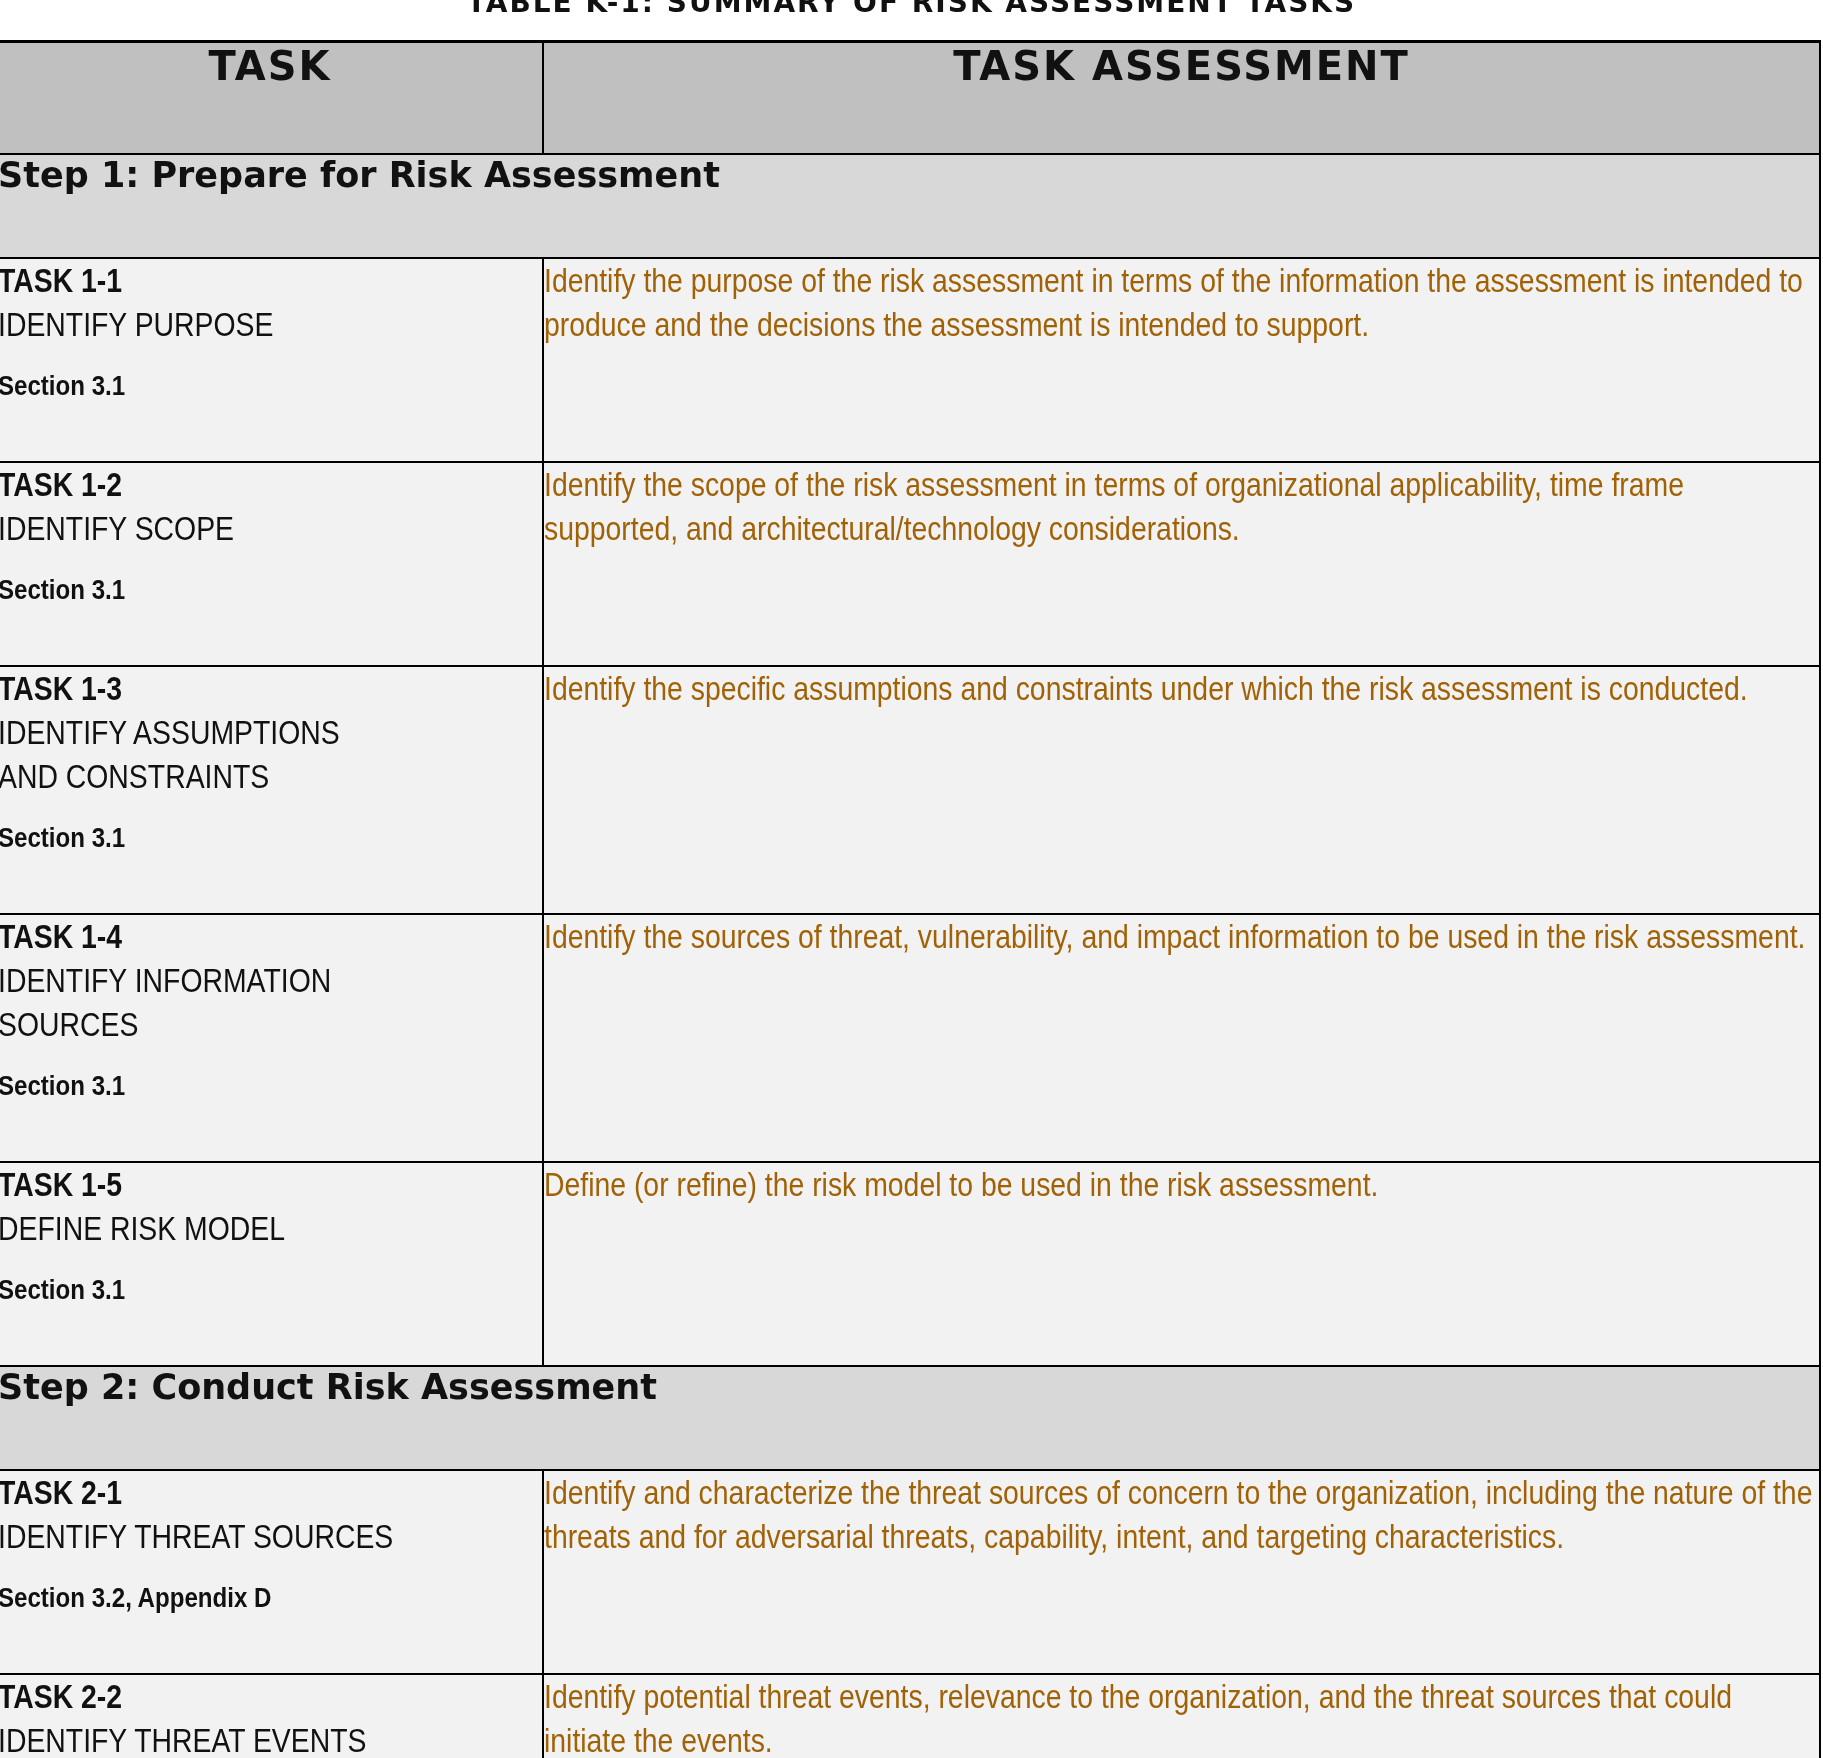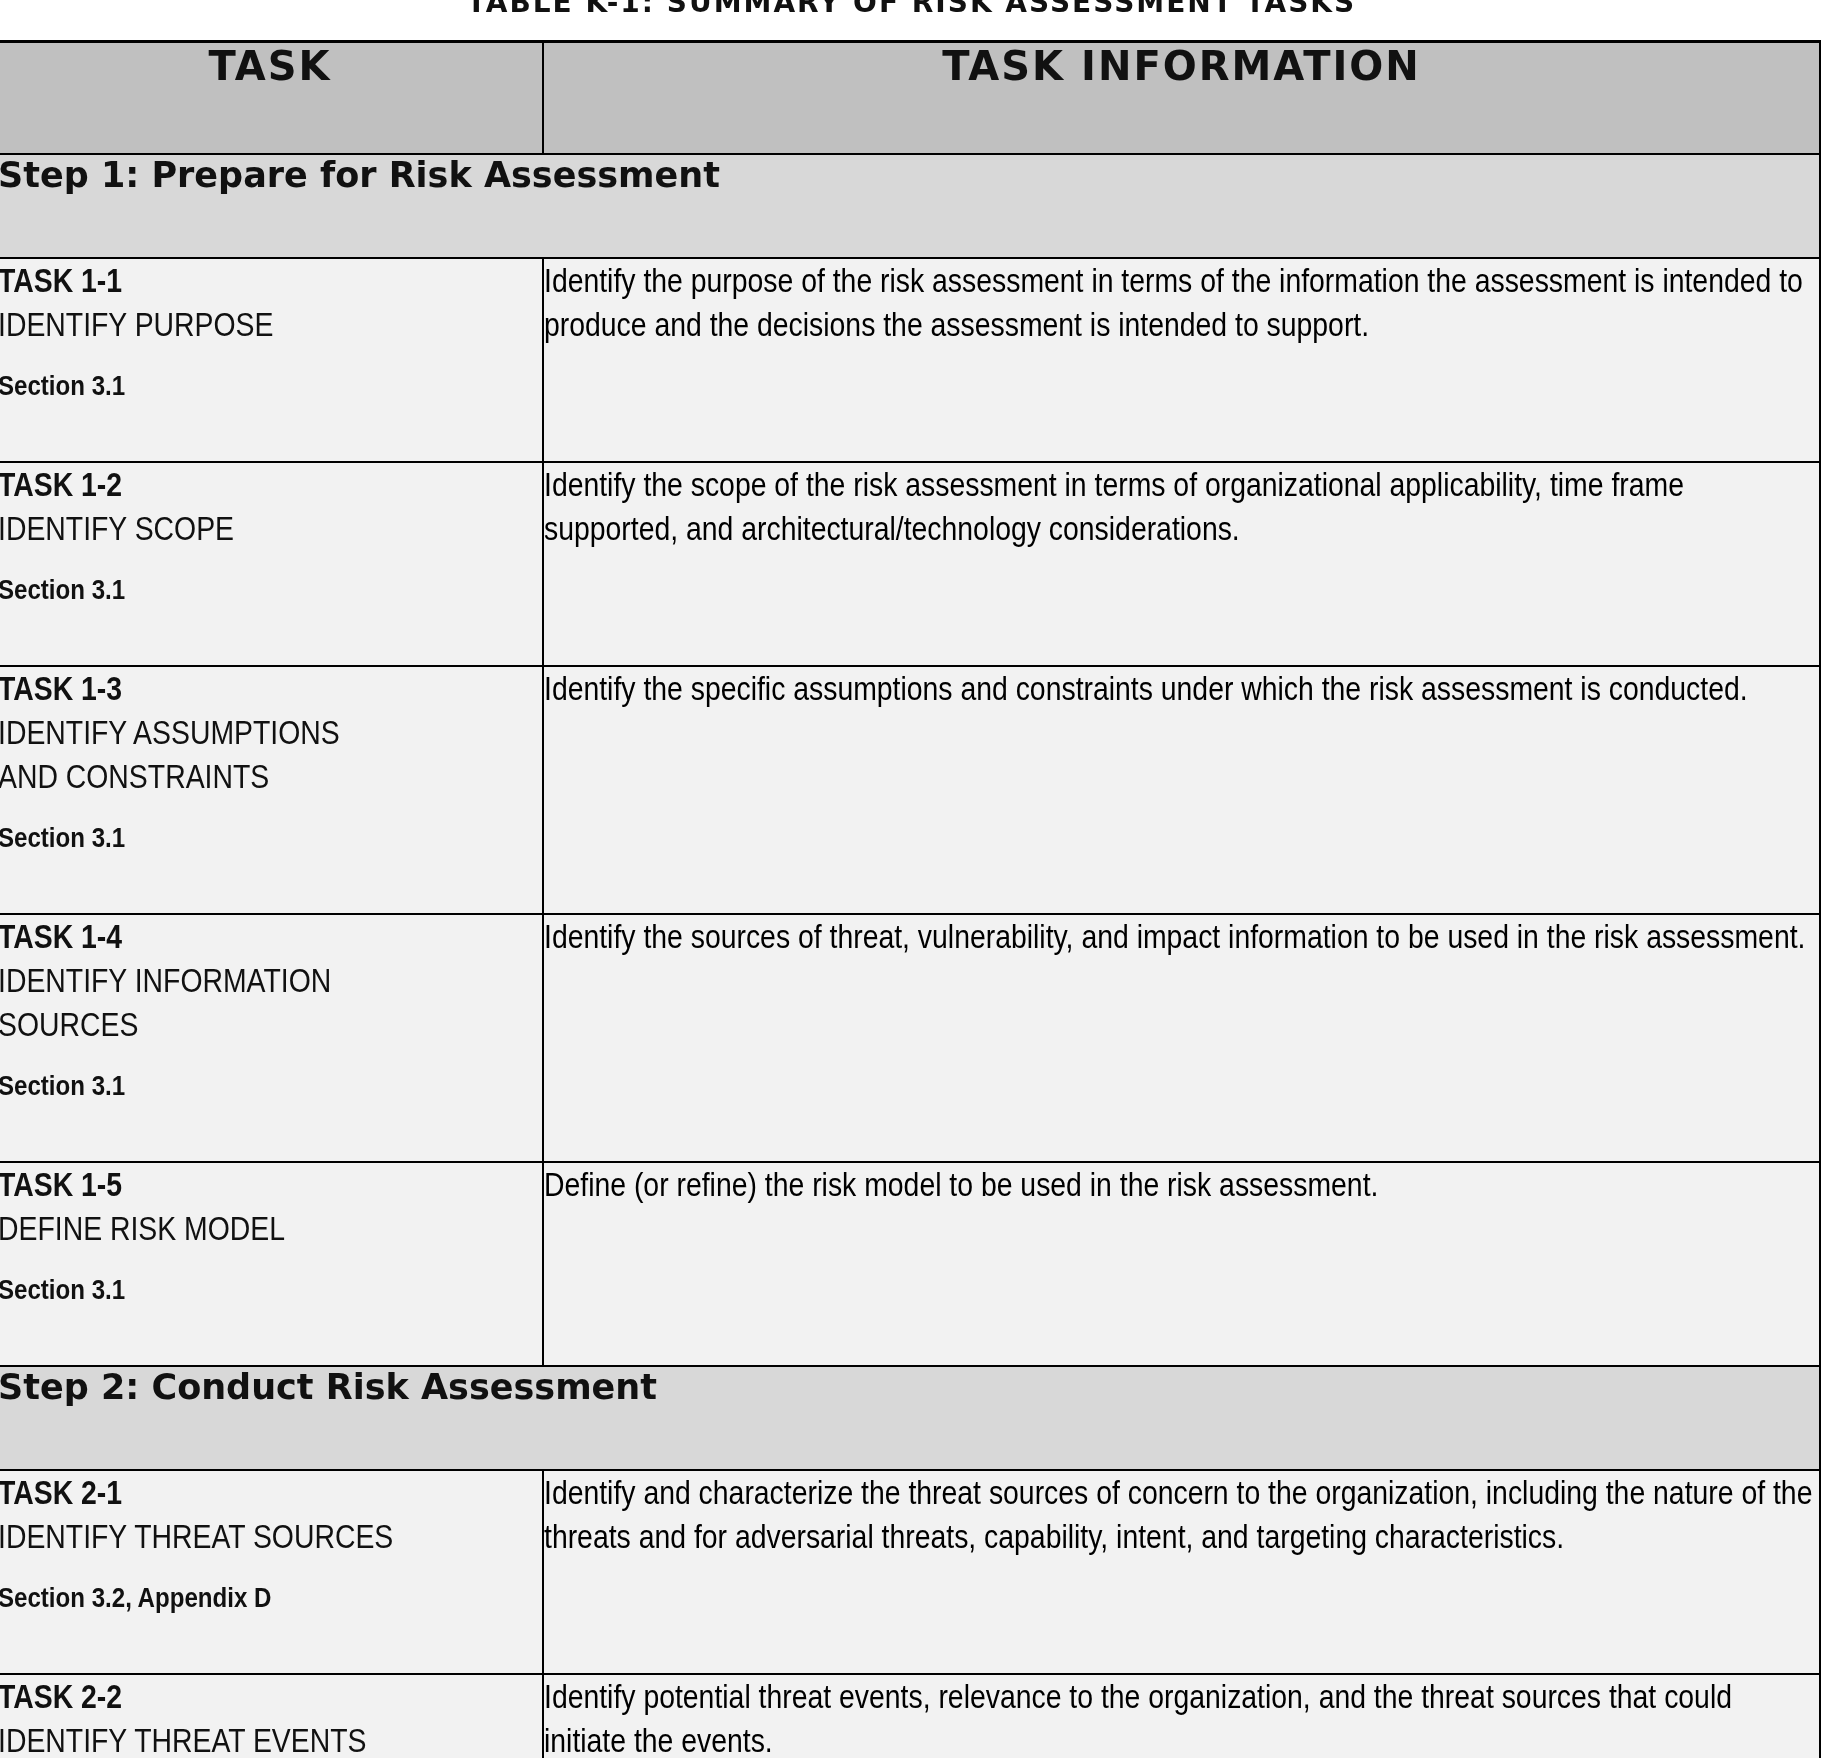--- a/index.html
+++ b/index.html
@@ -26,42 +26,42 @@
   th.hdr:last-child { border-top: 3px solid #000; }
   td.step {
     background: #d8d8d8; height: 102px; vertical-align: middle;
     font-family: "DejaVu Sans", sans-serif; font-weight: bold; font-size: 35px;
     color: #111; padding-left: 18px; border-right: 3px solid #000;
   }
   td.task, td.desc { background: #f2f2f2; }
   td.task { border-right: 1px solid #000; padding: 26px 10px 24px 18px;
     font-family: "Liberation Sans", sans-serif; color: #111; }
   td.desc { border-right: 3px solid #000; padding: 26px 18px 0 22px;
-    font-family: "Liberation Sans", sans-serif; font-size: 33px; line-height: 44px; color: #000000;
+    font-family: "Liberation Sans", sans-serif; font-size: 33px; line-height: 44px; color: #a16207;
     transform-origin: left top; }
   .tid { font-weight: bold; font-size: 33px; line-height: 44px; display: block; }
   .tname { font-size: 33px; line-height: 44px; display: block; }
   .tsec { font-weight: bold; font-size: 28px; line-height: 34px; display: block; margin-top: 22px; }
   .desc-text { display: block; width: 116%; transform: scaleX(0.86); transform-origin: left top; }
   .task-text { display: block; width: 116%; transform: scaleX(0.86); transform-origin: left top; }
 </style>
 </head>
 <body>
 
 <div class="title">TABLE K-1: SUMMARY OF RISK ASSESSMENT TASKS</div>
 
 <table class="tbl">
   <colgroup>
       <col class="c1">
       <col class="c2">
     </colgroup>
   <tbody>
       <tr>
     <th class="hdr">TASK</th>
-    <th class="hdr">TASK INFORMATION</th>
+    <th class="hdr">TASK ASSESSMENT</th>
   </tr>
 
   <tr>
     <td class="step" colspan="2">Step 1: Prepare for Risk Assessment</td>
   </tr>
   <tr style="height:204px">
     <td class="task">
           <div class="task-text">
       <span class="tid">TASK 1-1</span>
       <span class="tname">IDENTIFY PURPOSE</span>

